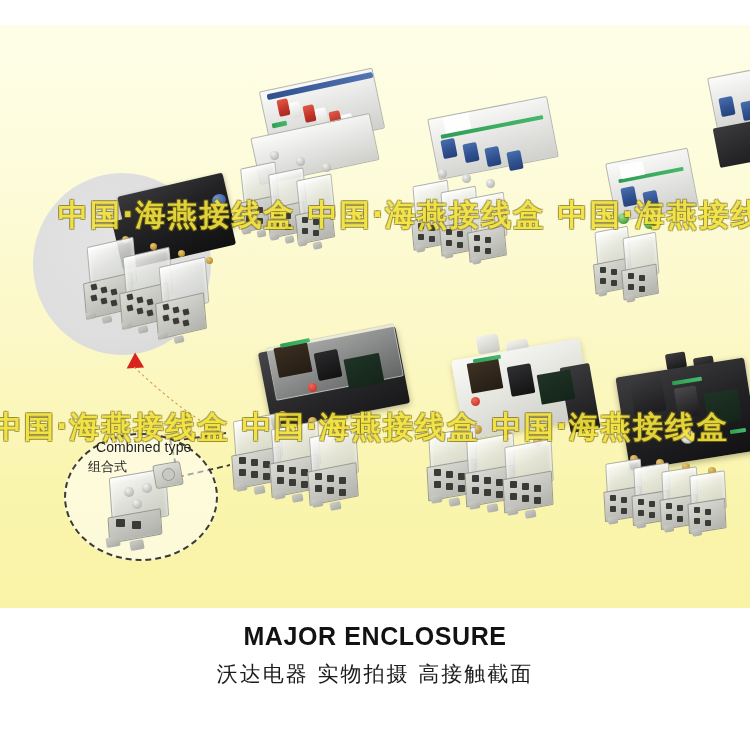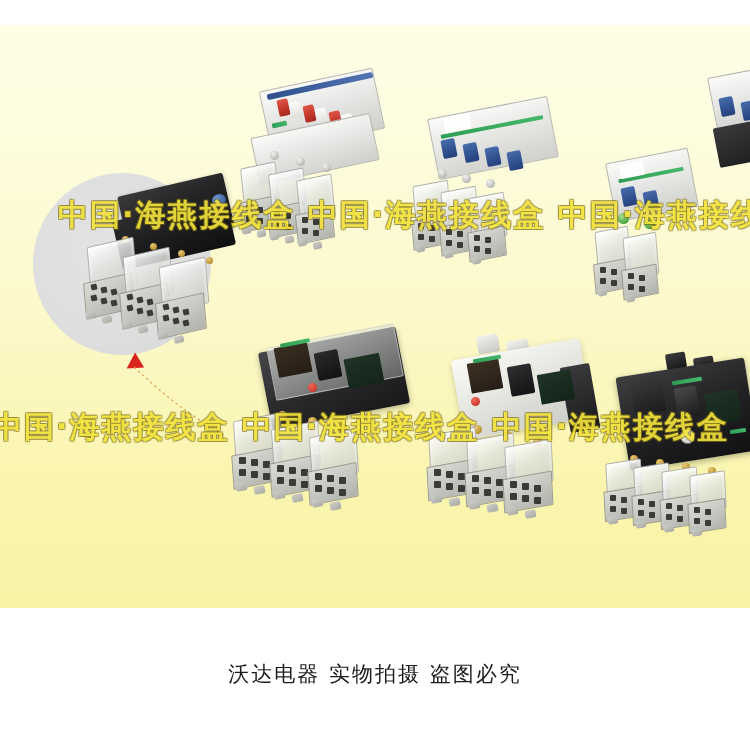--- a/index.html
+++ b/index.html
@@ -521,23 +521,52 @@
         <div class="tb-clear" style="left:82px;top:130px;width:34px;height:36px;transform:rotate(-9deg) skewX(-6deg);"></div>
         <div class="tb-grey" style="left:80px;top:158px;width:36px;height:28px;transform:rotate(-9deg) skewX(-6deg);"></div>
         <div class="tb-hole" style="left:86px;top:164px;width:6px;height:6px;"></div>
         <div class="tb-hole" style="left:97px;top:166px;width:6px;height:6px;"></div>
         <div class="tb-hole" style="left:86px;top:175px;width:6px;height:6px;"></div>
         <div class="tb-hole" style="left:97px;top:177px;width:6px;height:6px;"></div>
         <div class="tb-foot" style="left:84px;top:186px;width:10px;height:7px;transform:rotate(-9deg);"></div>
       </div>
     </div>
 
+    <div class="callout">
+
+      <svg class="callout-tail" viewBox="0 0 172 132">
+        <path d="M116 16 L168 8 M120 52 L172 40" stroke="#3a3a38" stroke-width="1.8" stroke-dasharray="6 4" fill="none"></path>
+        <path d="M112 14 L120 50" stroke="#3a3a38" stroke-width="1.8" stroke-dasharray="6 4" fill="none"></path>
+      </svg>
+      <div class="callout-circle"></div>
+
+      <div style="position:absolute;left:52px;top:48px;width:56px;height:46px;transform:rotate(-10deg) skewX(-6deg);
+           background:linear-gradient(160deg,rgba(252,252,250,.95),rgba(216,218,214,.85) 50%,rgba(188,190,186,.8));
+           border:1px solid rgba(150,152,148,.7);border-radius:2px;box-shadow:inset 0 2px 4px rgba(255,255,255,.8);"></div>
+      <div style="position:absolute;left:96px;top:38px;width:26px;height:22px;transform:rotate(-10deg);
+           background:linear-gradient(160deg,#e2e2dc,#b8b8b2);border-radius:3px;border:1px solid #9c9c96;"></div>
+      <div style="position:absolute;left:104px;top:43px;width:11px;height:11px;border-radius:50%;
+           background:#c9c9c3;border:1px solid #97978f;"></div>
+      <div class="screw sil" style="left:66px;top:62px;width:10px;height:10px;"></div>
+      <div class="screw sil" style="left:84px;top:58px;width:10px;height:10px;"></div>
+      <div class="screw sil" style="left:74px;top:74px;width:10px;height:10px;"></div>
+      <div style="position:absolute;left:50px;top:88px;width:52px;height:24px;transform:rotate(-10deg) skewX(-6deg);
+           background:linear-gradient(160deg,#d2d2cc,#b0b0aa);border:1px solid #95958f;border-radius:2px;"></div>
+      <div class="tb-hole" style="left:58px;top:94px;width:9px;height:8px;"></div>
+      <div class="tb-hole" style="left:74px;top:96px;width:9px;height:8px;"></div>
+      <div class="tb-foot" style="left:48px;top:112px;width:14px;height:10px;transform:rotate(-10deg);"></div>
+      <div class="tb-foot" style="left:72px;top:115px;width:14px;height:10px;transform:rotate(-10deg);"></div>
+
+      <div class="callout-en">Combined type</div>
+      <div class="callout-cn">组合式</div>
+    </div>
 
     <div class="wm-row r1">中国·海燕接线盒 中国·海燕接线盒 中国·海燕接线盒</div>
     <div class="wm-row r2">中国·海燕接线盒 中国·海燕接线盒 中国·海燕接线盒</div>
 
   </div>
 
   <div class="footer">
-    <div class="footer-cn">沃达电器 实物拍摄 盗图必究</div>
+    <div class="footer-en">MAJOR ENCLOSURE</div>
+    <div class="footer-cn">沃达电器 实物拍摄 高接触截面</div>
   </div>
 
 </div>
 
 </body></html>

